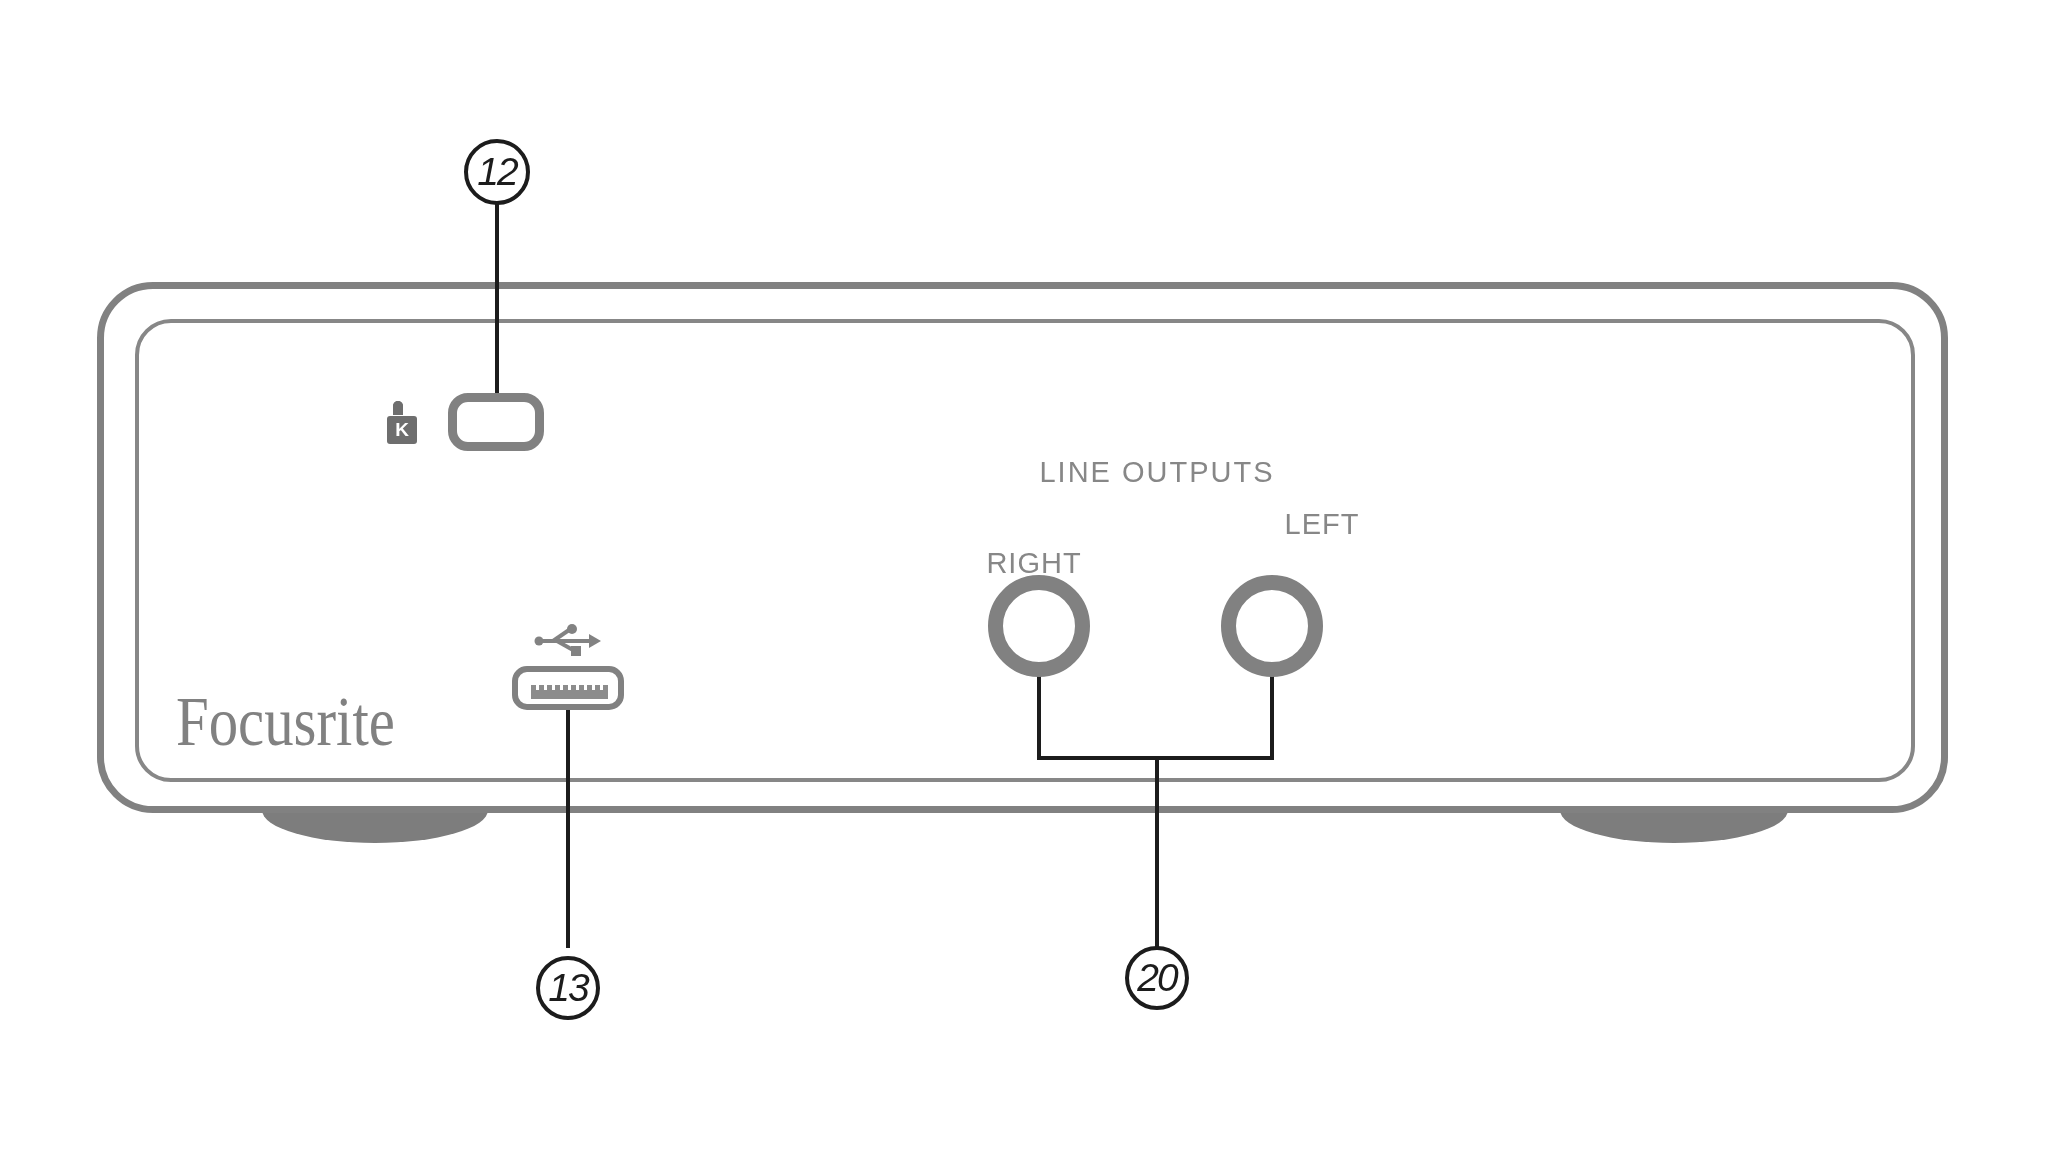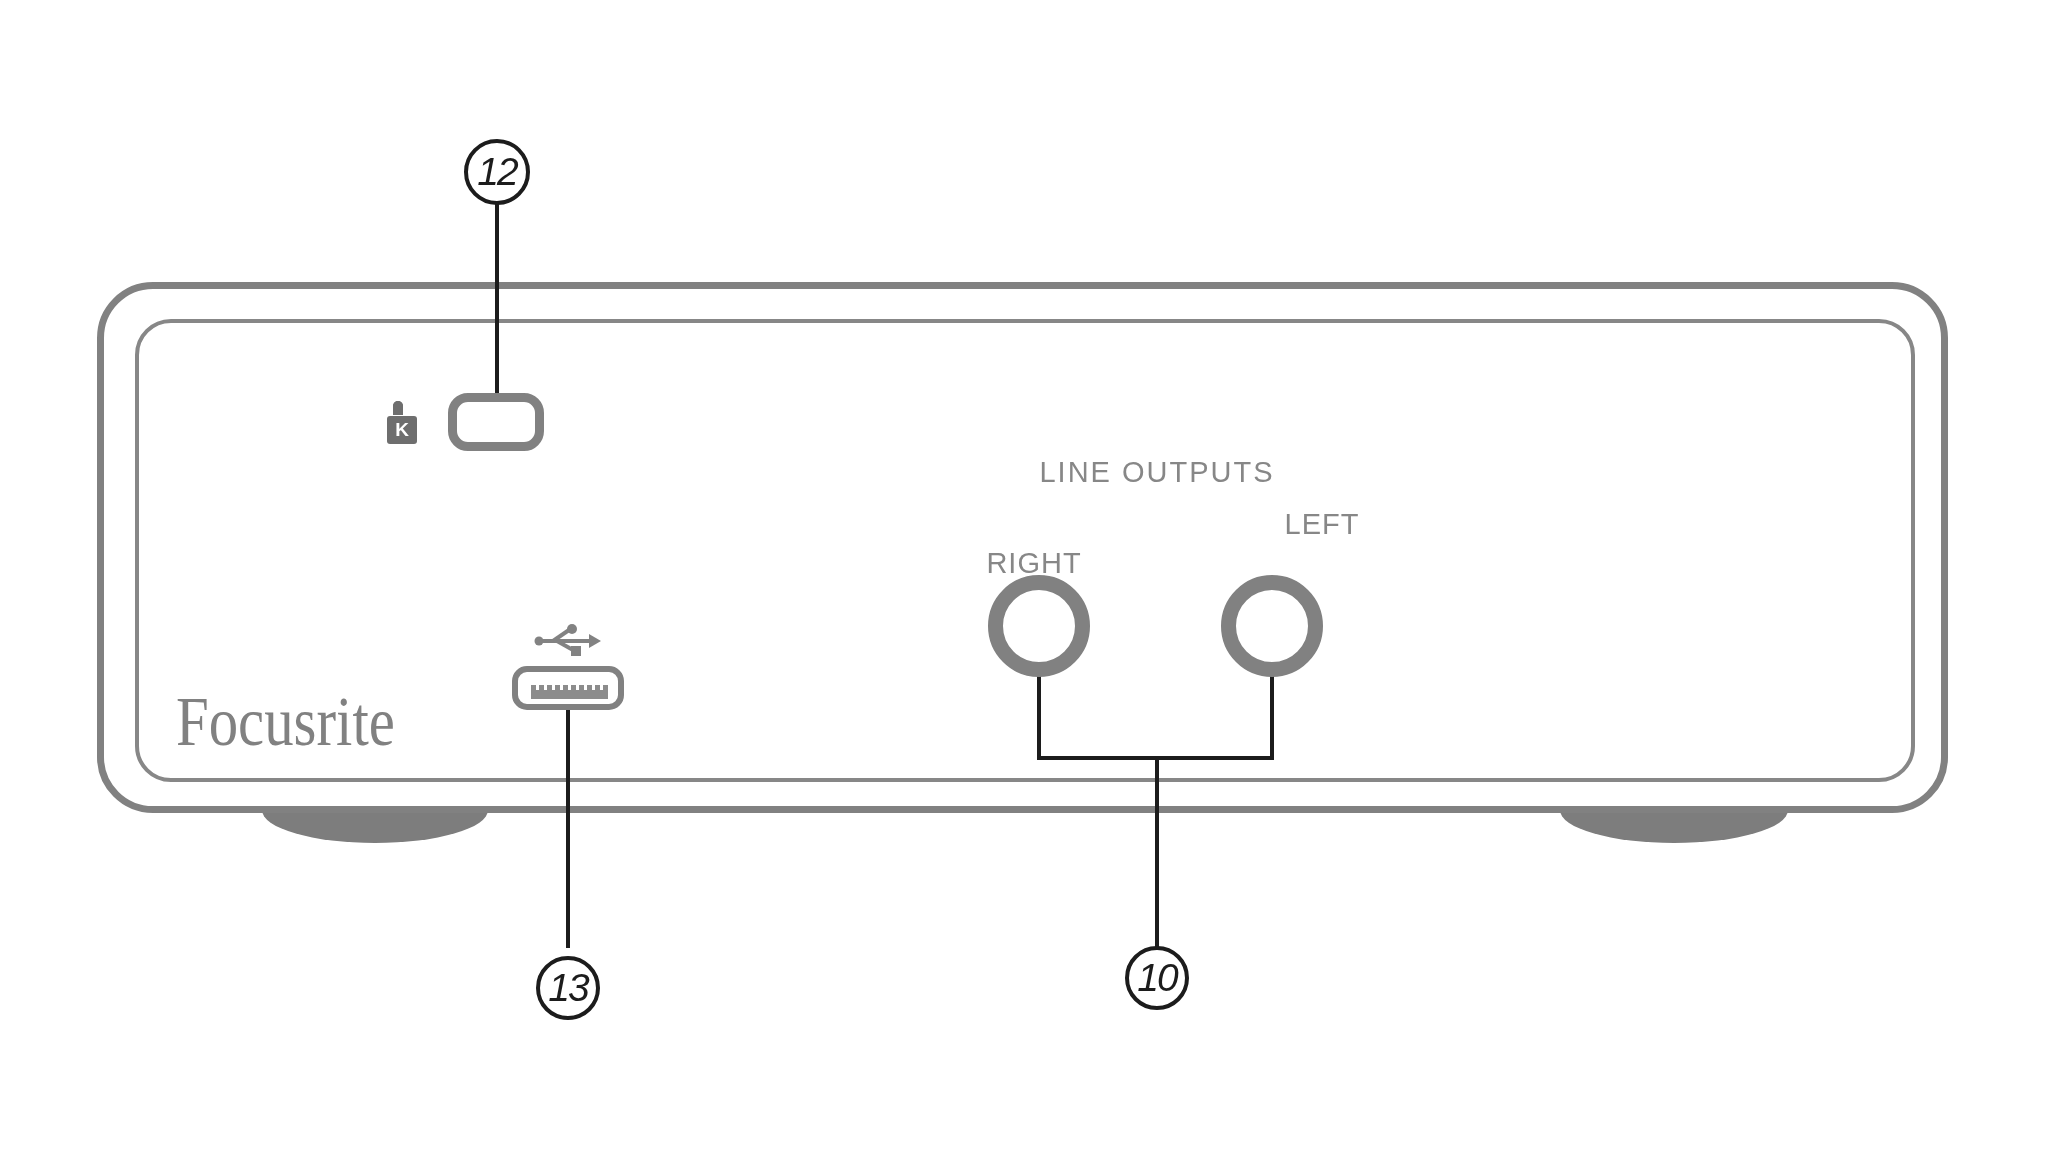--- a/index.html
+++ b/index.html
@@ -114,15 +114,15 @@
   <div class="abs jack" id="jack-right"></div>
   <div class="abs jack" id="jack-left"></div>
 
   <div class="abs panel-label" id="line-outputs-label">LINE OUTPUTS</div>
   <div class="abs panel-label" id="right-label">RIGHT</div>
   <div class="abs panel-label" id="left-label">LEFT</div>
   <div class="abs" id="brand-logo">Focusrite</div>
 
   <div class="abs callout" id="callout-12">12</div>
   <div class="abs callout" id="callout-13">13</div>
-  <div class="abs callout" id="callout-14">10</div>
+  <div class="abs callout" id="callout-14">20</div>
 
 </div>
 
 </body></html>

